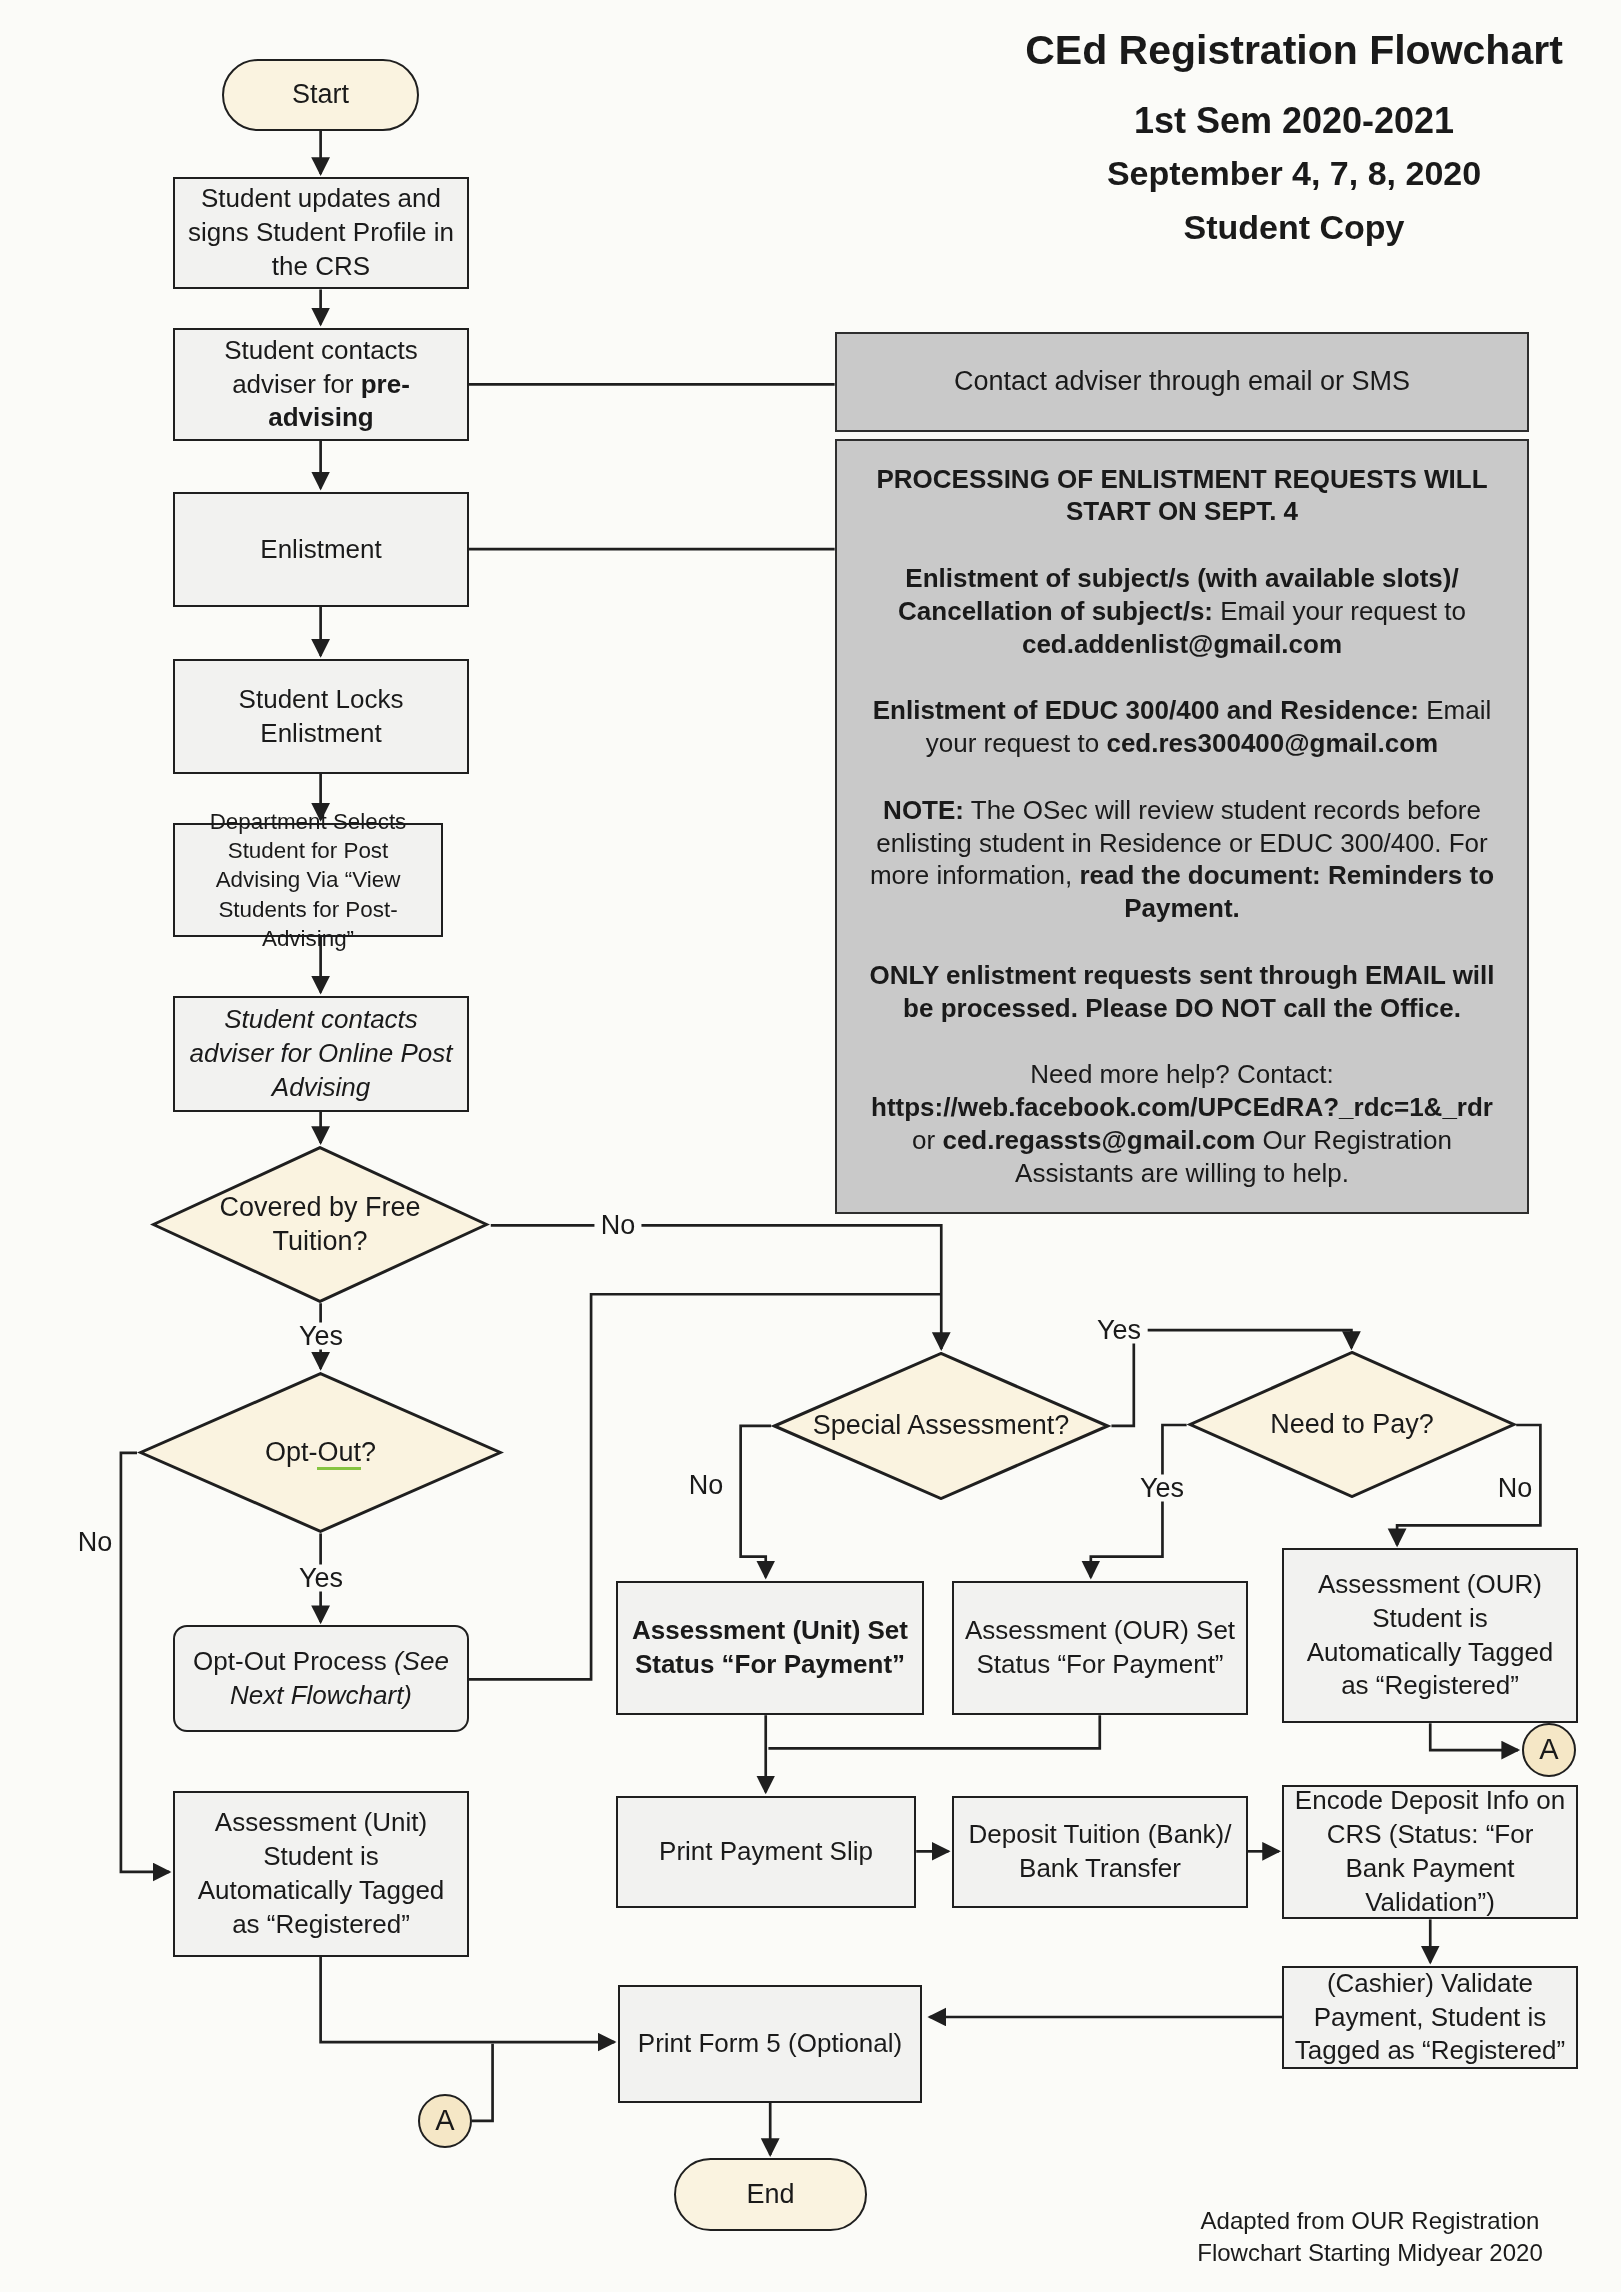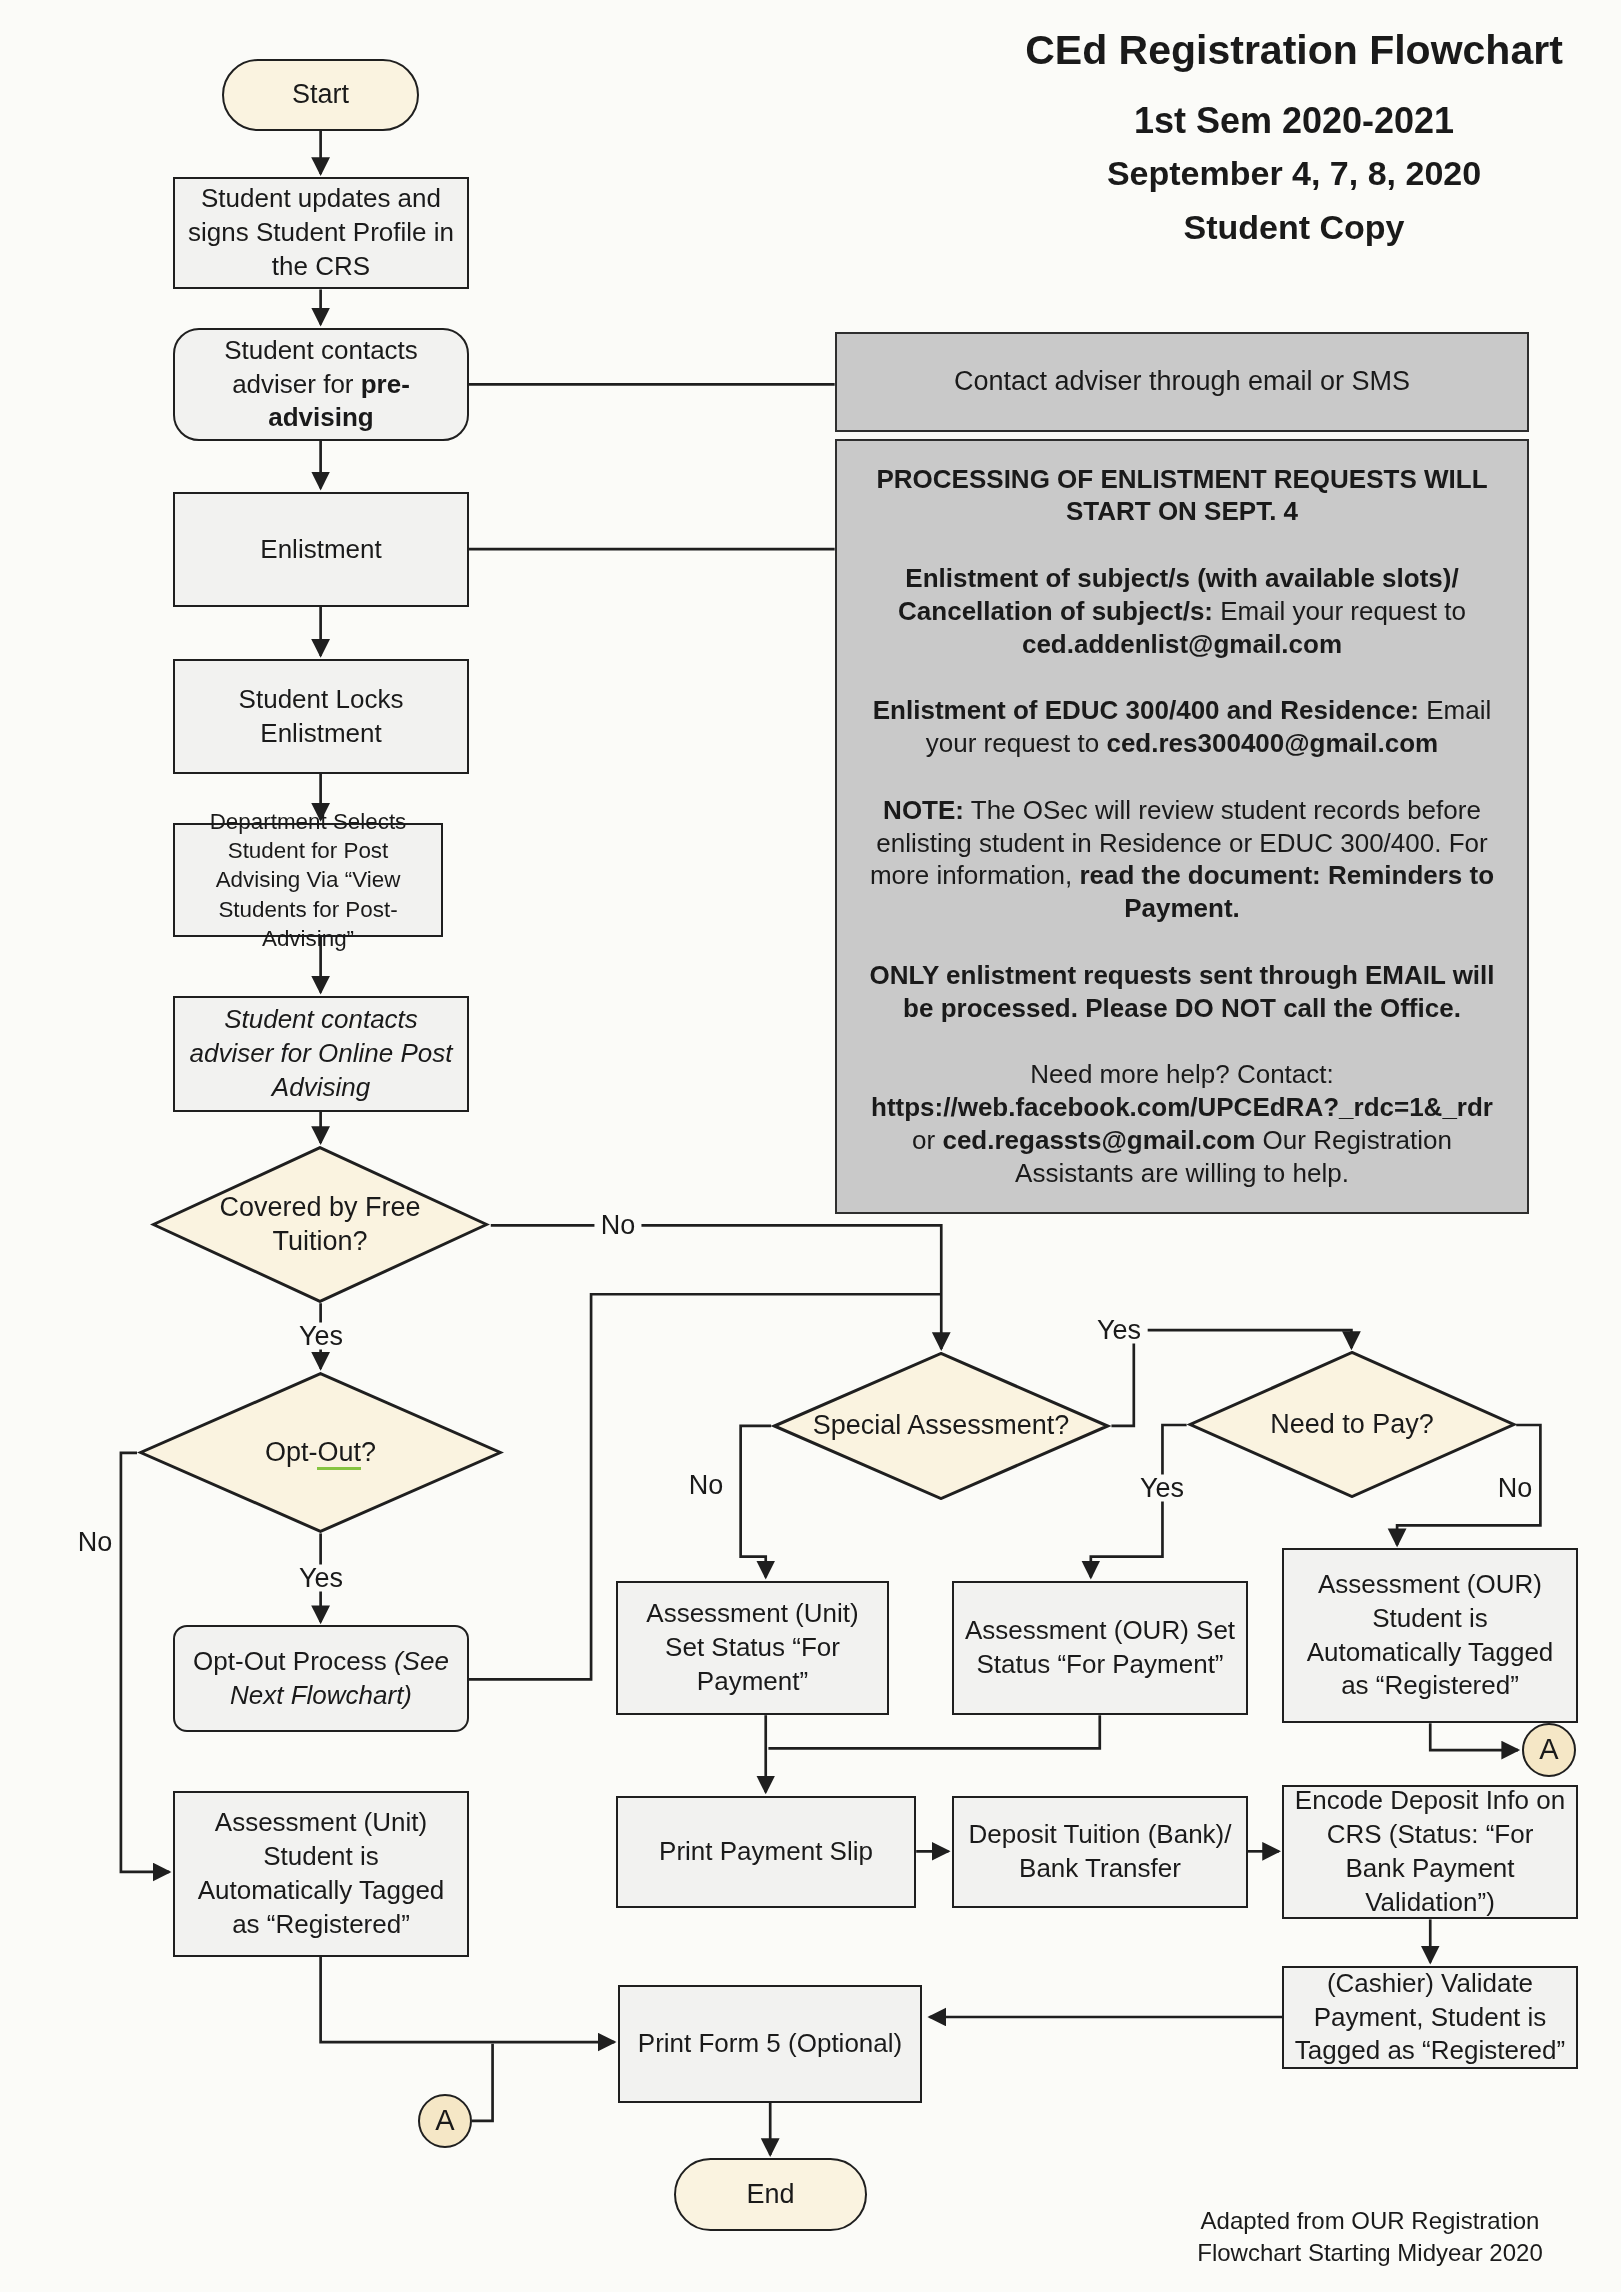--- a/index.html
+++ b/index.html
@@ -75,21 +75,21 @@
     <path d="M1597 1924 V1954 H1695" marker-end="url(#arr)"></path>
   </svg>
 
   <div class="hdr" style="top:27px;font-size:41px;">CEd Registration Flowchart</div>
   <div class="hdr" style="top:100px;font-size:36px;">1st Sem 2020-2021</div>
   <div class="hdr" style="top:154px;font-size:34px;"><span class="datesline">September 4, 7, 8, 2020</span></div>
   <div class="hdr" style="top:208px;font-size:34px;">Student Copy</div>
 
   <div class="node capsule" style="left:222px;top:59px;width:197px;height:72px;">Start</div>
   <div class="node box" style="left:173px;top:177px;width:296px;height:112px;">Student updates and signs Student Profile in the CRS</div>
-  <div class="node box" style="left:173px;top:328px;width:296px;height:113px;border-radius:26px;">
+  <div class="node box" style="left:173px;top:328px;width:296px;height:113px;">
     <span><span>Student contacts adviser for </span><span class="b">pre-advising</span></span>
   </div>
   <div class="node box" style="left:173px;top:492px;width:296px;height:115px;">Enlistment</div>
   <div class="node box" style="left:173px;top:659px;width:296px;height:115px;">Student Locks Enlistment</div>
   <div class="node box small" style="left:173px;top:823px;width:270px;height:114px;">Department Selects Student for Post Advising Via “View Students for Post-Advising”</div>
   <div class="node box" style="left:173px;top:996px;width:296px;height:116px;font-style:italic;">Student contacts adviser for Online Post Advising</div>
 
   <div class="node gray" style="left:835px;top:332px;width:694px;height:100px;font-size:27px;">Contact adviser through email or SMS</div>
   <div class="node gray" id="graybig" style="left:835px;top:439px;width:694px;height:775px;">
     <div class="para"><span class="b">PROCESSING OF ENLISTMENT REQUESTS WILL START ON SEPT. 4</span></div>
@@ -133,21 +133,21 @@
   <div class="elabel" style="left:95px;top:1542px;">No</div>
   <div class="elabel" style="left:706px;top:1485px;">No</div>
   <div class="elabel" style="left:1119px;top:1330px;">Yes</div>
   <div class="elabel" style="left:1162px;top:1488px;">Yes</div>
   <div class="elabel" style="left:1515px;top:1488px;">No</div>
 
   <div class="node box" style="left:173px;top:1625px;width:296px;height:107px;border-radius:14px;">
     <span><span>Opt-Out Process </span><span class="it">(See Next Flowchart)</span></span>
   </div>
   <div class="node box" style="left:173px;top:1791px;width:296px;height:166px;">Assessment (Unit) Student is Automatically Tagged as “Registered”</div>
-  <div class="node box" style="left:616px;top:1581px;width:273px;height:134px;">Assessment (Unit) Set Status “For Payment”</div>
+  <div class="node box" style="left:616px;top:1581px;width:308px;height:134px;font-weight:bold;">Assessment (Unit) Set Status “For Payment”</div>
   <div class="node box" style="left:952px;top:1581px;width:296px;height:134px;">Assessment  (OUR)  Set Status “For Payment”</div>
   <div class="node box" style="left:1282px;top:1548px;width:296px;height:175px;">Assessment (OUR) Student is Automatically Tagged as “Registered”</div>
   <div class="node box" style="left:616px;top:1796px;width:300px;height:112px;">Print Payment Slip</div>
   <div class="node box" style="left:1282px;top:1785px;width:296px;height:134px;">Encode Deposit Info on CRS (Status: “For Bank Payment Validation”)</div>
   <div class="node box" style="left:952px;top:1796px;width:296px;height:112px;">Deposit Tuition (Bank)/ Bank Transfer</div>
   <div class="node box" style="left:1282px;top:1966px;width:296px;height:103px;">(Cashier) Validate Payment, Student is Tagged as “Registered”</div>
   <div class="node box" style="left:618px;top:1985px;width:304px;height:118px;">Print Form 5 (Optional)</div>
   <div class="node capsule" style="left:674px;top:2158px;width:193px;height:73px;">End</div>
 
   <div class="node acircle" style="left:418px;top:2094px;width:54px;height:54px;">A</div>

